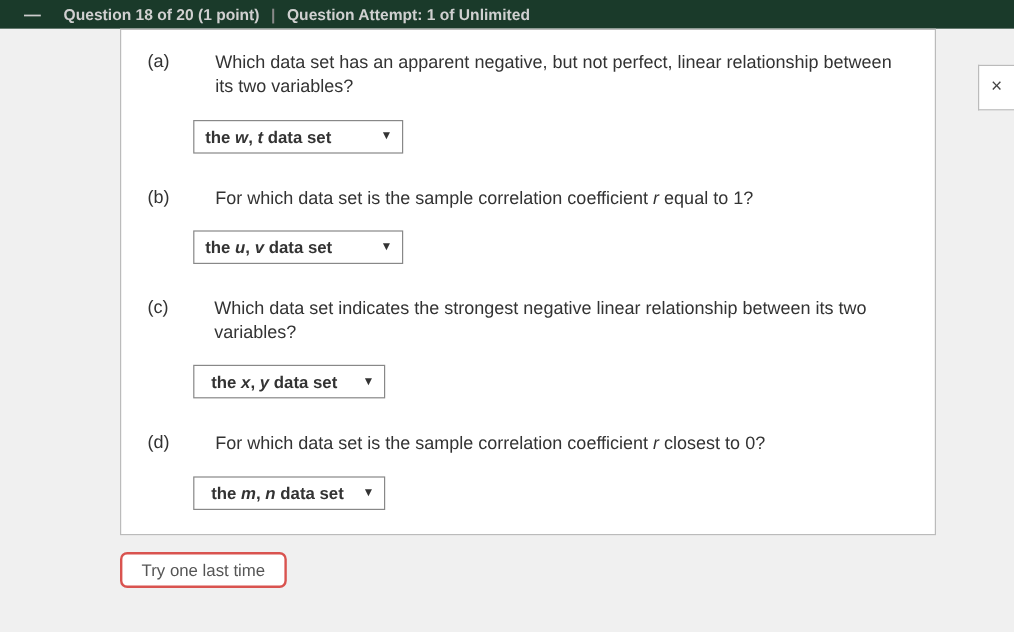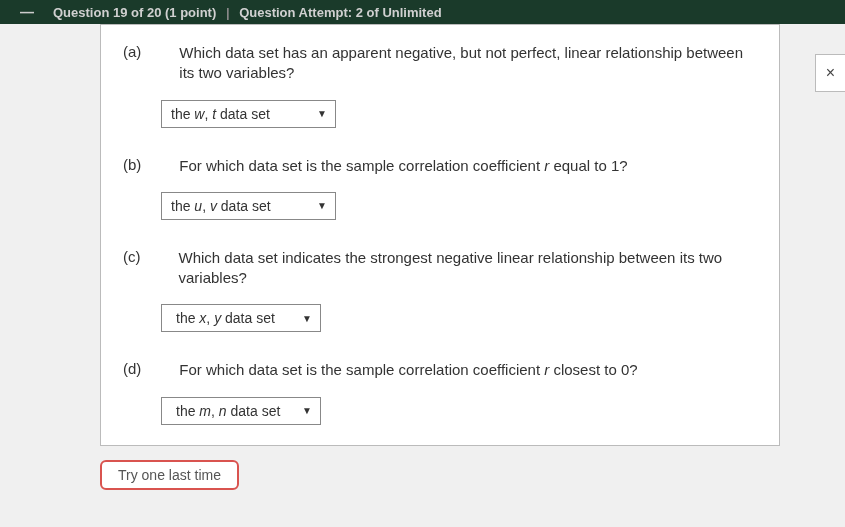--- a/index.html
+++ b/index.html
@@ -59,20 +59,21 @@
       font-size: 15px;
     }
     .part-text {
       flex: 1;
       line-height: 1.35;
       margin-left: 24px;
     }
     .italic { font-style: italic; }
     .select-wrap {
       margin-left: 38px;
+      font-weight: bold;
     }
     .faux-select {
       display: inline-flex;
       align-items: center;
       justify-content: space-between;
       border: 1px solid #888;
       background: #fff;
       padding: 5px 8px 5px 9px;
       font-size: 14px;
       color: #333;
@@ -113,23 +114,23 @@
       color: #444;
       cursor: pointer;
     }
   </style>
 </head>
 <body>
 
 <div class="top-bar">
   <span class="hamburger">—</span>
   <span>
-    <span>Question 19 of 20 (1 point)</span>
+    <span>Question 18 of 20 (1 point)</span>
     <span class="divider-bar">|</span>
-    <span>Question Attempt: 2 of Unlimited</span>
+    <span>Question Attempt: 1 of Unlimited</span>
   </span>
 </div>
 
 <div class="content-area">
 
   <div class="side-btn">
     <span>×</span>
   </div>
 
   <div class="question-card">

